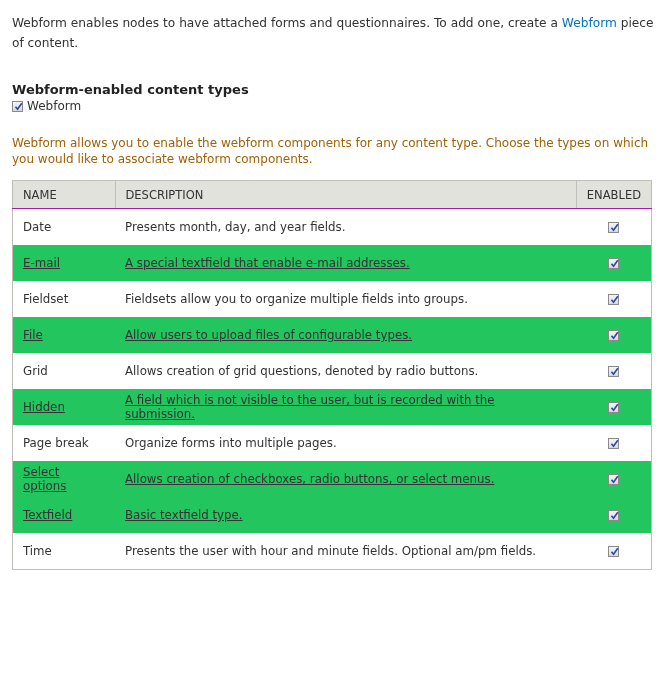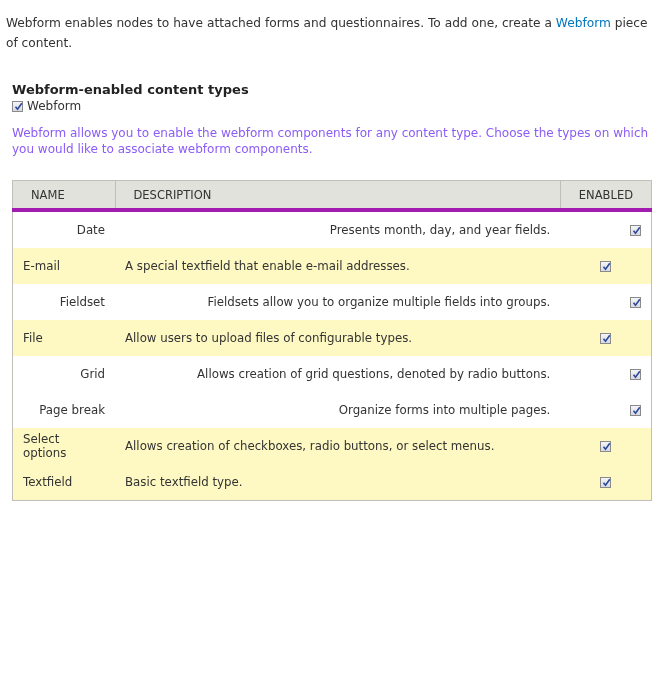--- a/index.html
+++ b/index.html
@@ -3,64 +3,64 @@
 <meta charset="utf-8">
 <style>
   html, body { margin: 0; padding: 0; background: #ffffff; }
   body {
     width: 664px; height: 688px; overflow: hidden;
     font-family: "DejaVu Sans", sans-serif;
     font-size: 12px; color: #333333;
     position: relative;
   }
   .intro {
-    position: absolute; left: 6px; top: 13px; width: 645px;
+    position: absolute; left: 12px; top: 13px; width: 645px;
     line-height: 20px; font-size: 12.2px; color: #333;
   }
   .intro a { color: #0074bd; text-decoration: none; }
   .section-title {
     position: absolute; left: 12px; top: 82px;
     font-weight: bold; font-size: 13px; color: #222;
   }
   .cb-row {
     position: absolute; left: 12px; top: 99px;
     display: flex; align-items: center; gap: 4px;
     font-size: 12px; color: #333;
   }
   .cb {
     width: 11px; height: 11px; box-sizing: border-box;
     border: 1px solid #8a8a8a; background: linear-gradient(#f4f4f8, #d8d8e2);
     display: inline-flex; align-items: center; justify-content: center;
     position: relative;
   }
   .cb svg { position: absolute; left: 1px; top: 0px; }
   .help {
-    position: absolute; left: 12px; top: 125px; width: 650px;
-    color: #8b5cf6; font-size: 12px; line-height: 16px;
+    position: absolute; left: 12px; top: 135px; width: 650px;
+    color: #a16207; font-size: 12px; line-height: 16px;
   }
   table.types {
     position: absolute; left: 12px; top: 180px;
     width: 640px; border-collapse: collapse;
     border: 1px solid #bebfb9;
     font-size: 12px;
   }
   table.types th {
     background: #e1e2dc; font-weight: normal; color: #333;
     text-transform: uppercase; text-align: left;
-    height: 27px; padding: 0 18px;
-    border-right: 1px solid #bebfb9; border-bottom: 4px solid #a21caf;
+    height: 27px; padding: 0 10px;
+    border-right: 1px solid #bebfb9; border-bottom: 1px solid #a21caf;
     font-size: 11.5px;
   }
   table.types th:last-child { border-right: none; }
   table.types td {
     height: 36px; padding: 0 10px; color: #333;
     font-size: 11.8px;
   }
-  table.types tr.odd td { background: #ffffff; text-align: right; }
-  table.types tr.even td { background: #fef9c3; }
+  table.types tr.odd td { background: #ffffff; }
+  table.types tr.even td { background: #22c55e; text-decoration: underline; }
   table.types td.name { width: 82px; }
   table.types td.enabled { width: 54px; text-align: center; }
   table.types td.enabled .cb { vertical-align: middle; }
 </style>
 </head>
 <body>
 
 <div class="intro"><span>Webform enables nodes to have attached forms and questionnaires. To add one, create a </span><a href="#">Webform</a><span> piece of content.</span></div>
 
 <div class="section-title">Webform-enabled content types</div>
@@ -123,20 +123,29 @@
       </tr>
       <tr class="odd">
         <td class="name">Grid</td>
         <td class="desc">Allows creation of grid questions, denoted by radio buttons.</td>
         <td class="enabled"><span class="cb">
             <svg width="9" height="9" viewBox="0 0 9 9">
               <path d="M1.5 4.8 L3.5 7.2 L7.8 1.2" stroke="#2b4a9a" stroke-width="1.6" fill="none"></path>
             </svg>
           </span></td>
       </tr>
+      <tr class="even">
+        <td class="name">Hidden</td>
+        <td class="desc">A field which is not visible to the user, but is recorded with the submission.</td>
+        <td class="enabled"><span class="cb">
+            <svg width="9" height="9" viewBox="0 0 9 9">
+              <path d="M1.5 4.8 L3.5 7.2 L7.8 1.2" stroke="#2b4a9a" stroke-width="1.6" fill="none"></path>
+            </svg>
+          </span></td>
+      </tr>
       <tr class="odd">
         <td class="name">Page break</td>
         <td class="desc">Organize forms into multiple pages.</td>
         <td class="enabled"><span class="cb">
             <svg width="9" height="9" viewBox="0 0 9 9">
               <path d="M1.5 4.8 L3.5 7.2 L7.8 1.2" stroke="#2b4a9a" stroke-width="1.6" fill="none"></path>
             </svg>
           </span></td>
       </tr>
       <tr class="even">
@@ -150,14 +159,23 @@
       </tr>
       <tr class="even">
         <td class="name">Textfield</td>
         <td class="desc">Basic textfield type.</td>
         <td class="enabled"><span class="cb">
             <svg width="9" height="9" viewBox="0 0 9 9">
               <path d="M1.5 4.8 L3.5 7.2 L7.8 1.2" stroke="#2b4a9a" stroke-width="1.6" fill="none"></path>
             </svg>
           </span></td>
       </tr>
+      <tr class="odd">
+        <td class="name">Time</td>
+        <td class="desc">Presents the user with hour and minute fields. Optional am/pm fields.</td>
+        <td class="enabled"><span class="cb">
+            <svg width="9" height="9" viewBox="0 0 9 9">
+              <path d="M1.5 4.8 L3.5 7.2 L7.8 1.2" stroke="#2b4a9a" stroke-width="1.6" fill="none"></path>
+            </svg>
+          </span></td>
+      </tr>
     </tbody>
 </table>
 
 </body></html>

